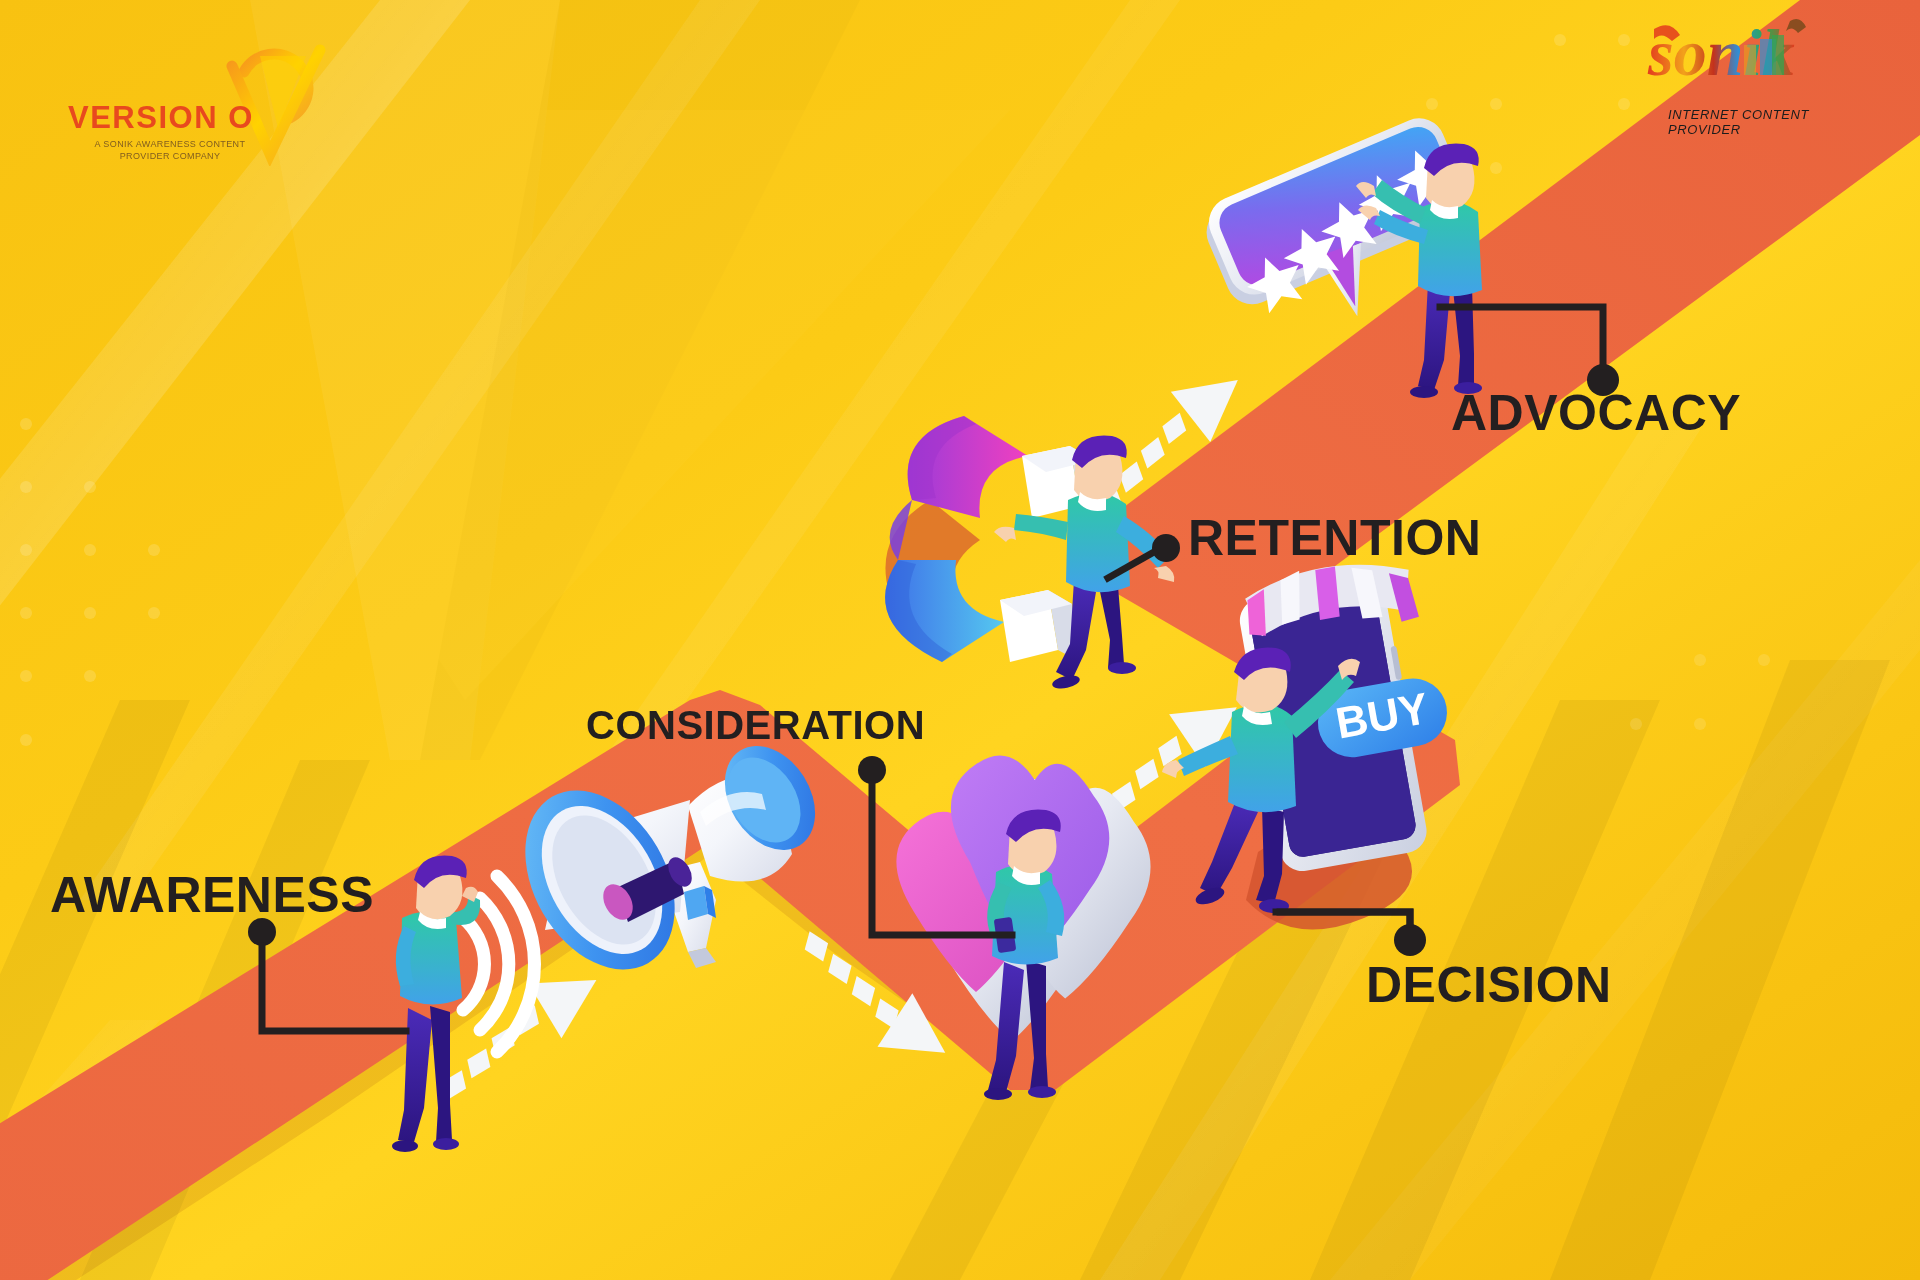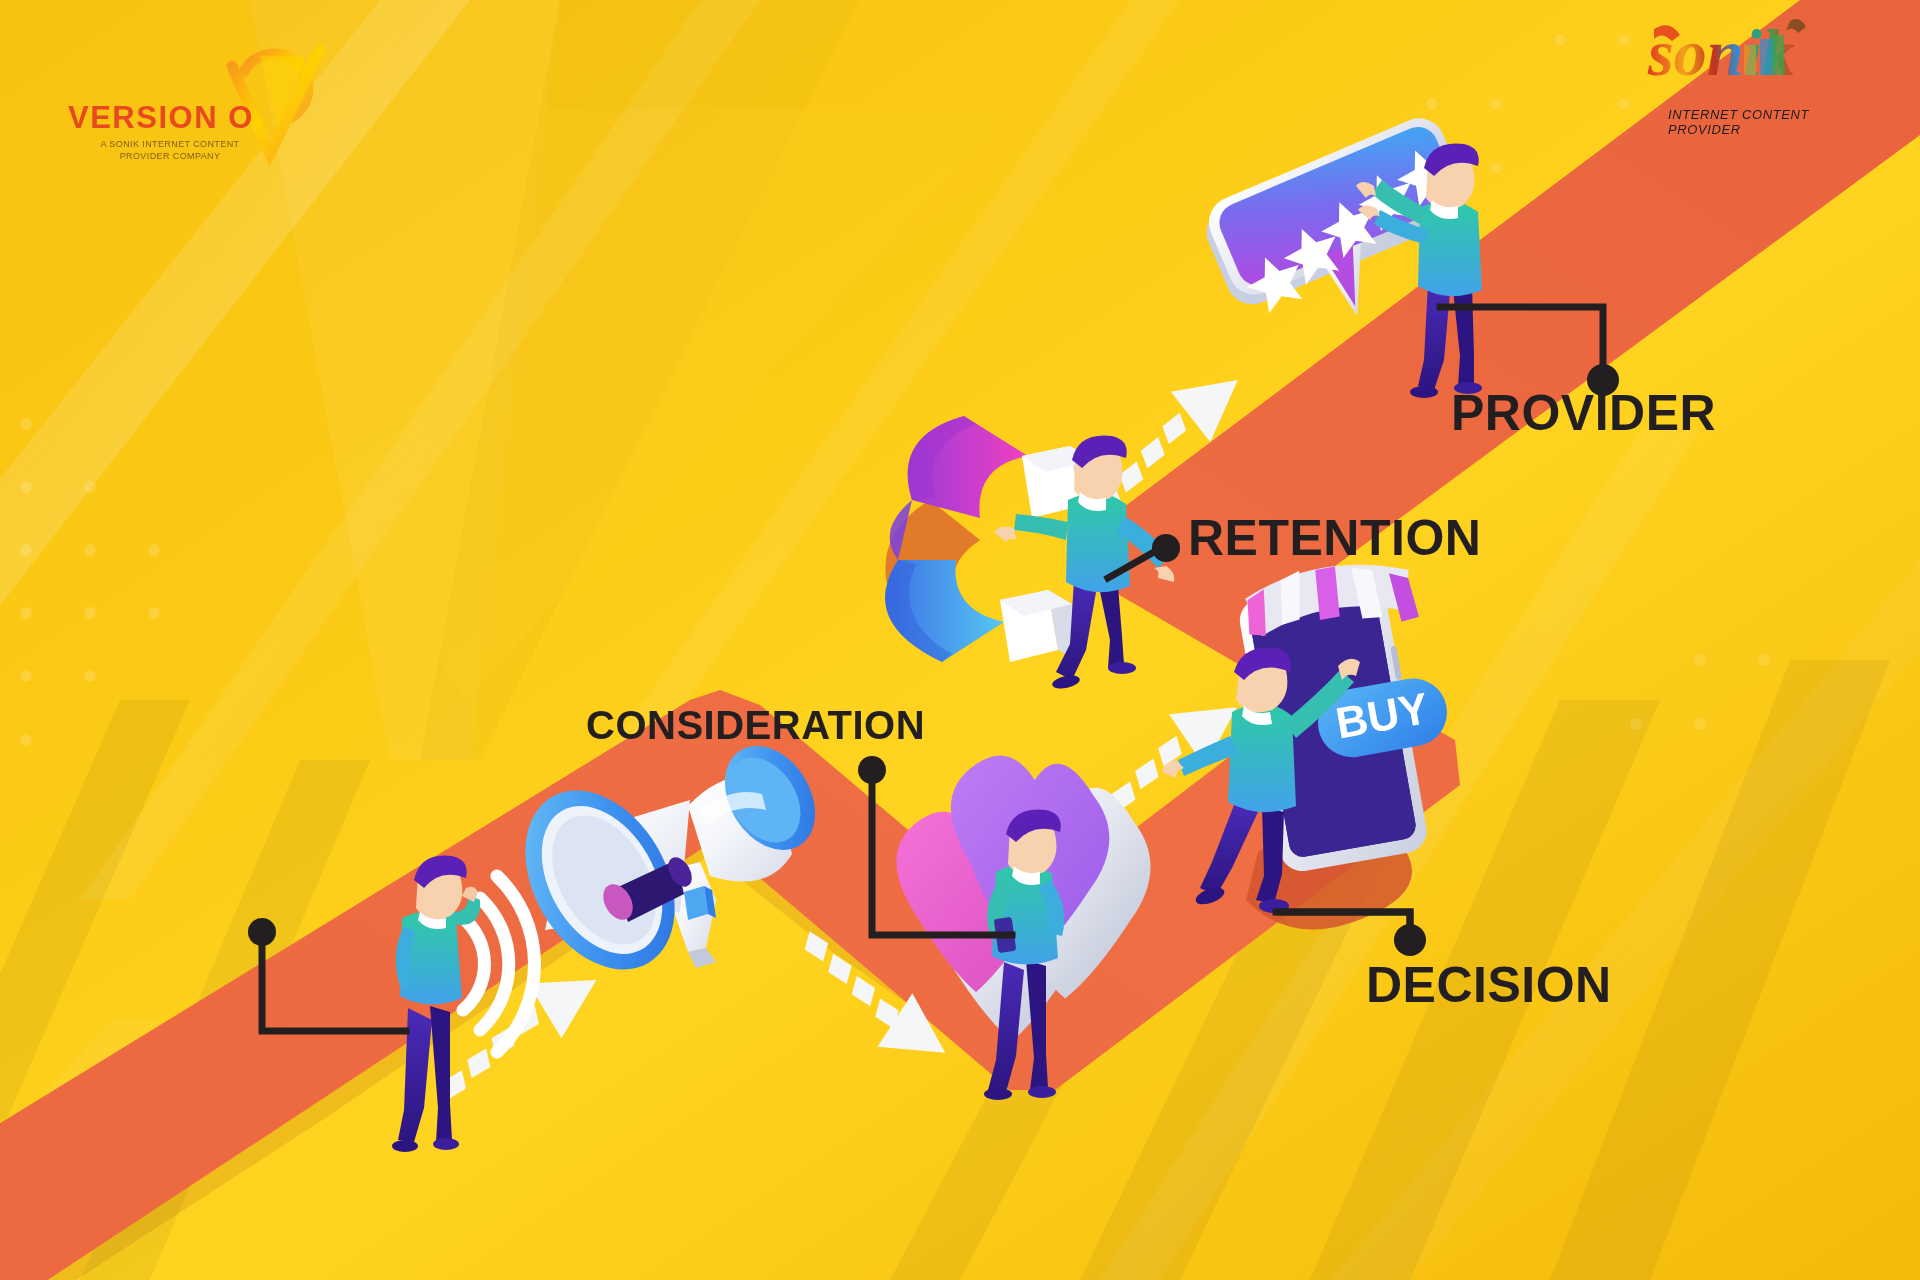--- a/index.html
+++ b/index.html
@@ -515,37 +515,38 @@
 
       <g>
         <circle cx="1410" cy="940" r="16" fill="#231F20" stroke="none"></circle>
         <path d="M1410,924 L1410,914 L1410,914 M1410,924 L1410,912 L1280,912"></path>
         <path d="M1410,924 L1410,912 L1276,912"></path>
       </g>
     </g>
   </svg>
 
   <div class="layer">
+    <div class="stage-label lbl-awareness">AWARENESS</div>
     <div class="stage-label lbl-consider">CONSIDERATION</div>
     <div class="stage-label lbl-decision">DECISION</div>
     <div class="stage-label lbl-retention">RETENTION</div>
-    <div class="stage-label lbl-advocacy">PROVIDER</div>
+    <div class="stage-label lbl-advocacy">ADVOCACY</div>
   </div>
 
   <div class="logo-left">
     <svg class="v-swirl" viewBox="0 0 140 130">
       <g fill="none" stroke="url(#vSwirlG)" stroke-width="11" stroke-linecap="round">
         <path d="M36,36 a 34,34 0 1 1 46,46"></path>
         <path d="M24,30 L62,118 L112,14"></path>
       </g>
       <path d="M52,20 L98,20 L70,92 Z" fill="#FFD200" opacity=".55"></path>
     </svg>
     <div class="vo-title">VERSION O</div>
     <div class="vo-sub">
-      <span>A SONIK INTERNET CONTENT</span><br>
+      <span>A SONIK AWARENESS CONTENT</span><br>
       <span>PROVIDER COMPANY</span>
     </div>
   </div>
 
   <div class="logo-right">
     <svg class="sonik-word" viewBox="0 0 210 78">
       <text x="8" y="58" font-family="Liberation Serif, serif" font-size="66" font-style="italic" font-weight="bold" fill="url(#sonikG)">sonik</text>
       <g opacity=".85">
         <path d="M14,12 q 16,-10 26,6 l -8,6 q -10,-10 -18,-2 Z" fill="#E33B1E"></path>
         <path d="M150,4 q 10,-6 16,6 l -8,6 q -6,-8 -12,-2 Z" fill="#7A4A1C"></path>

